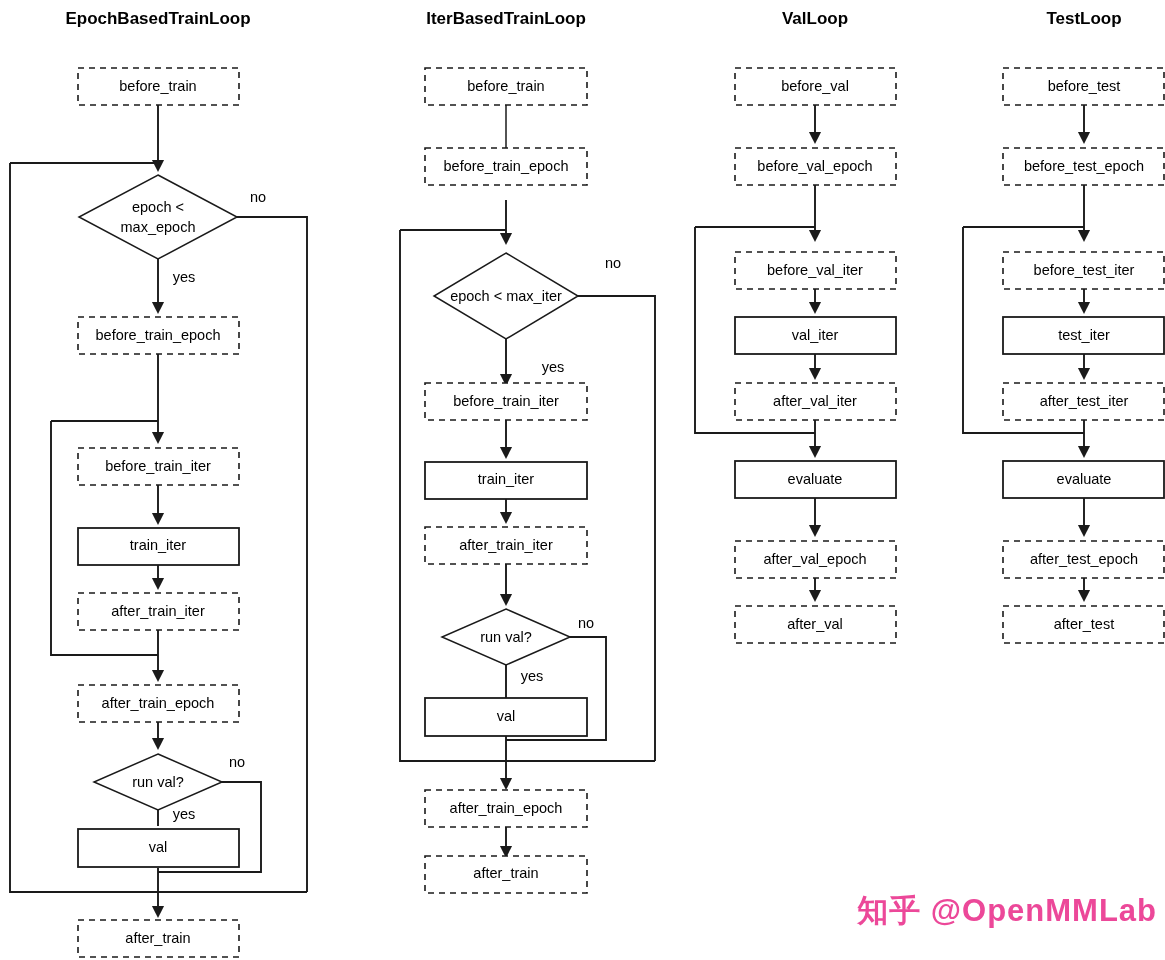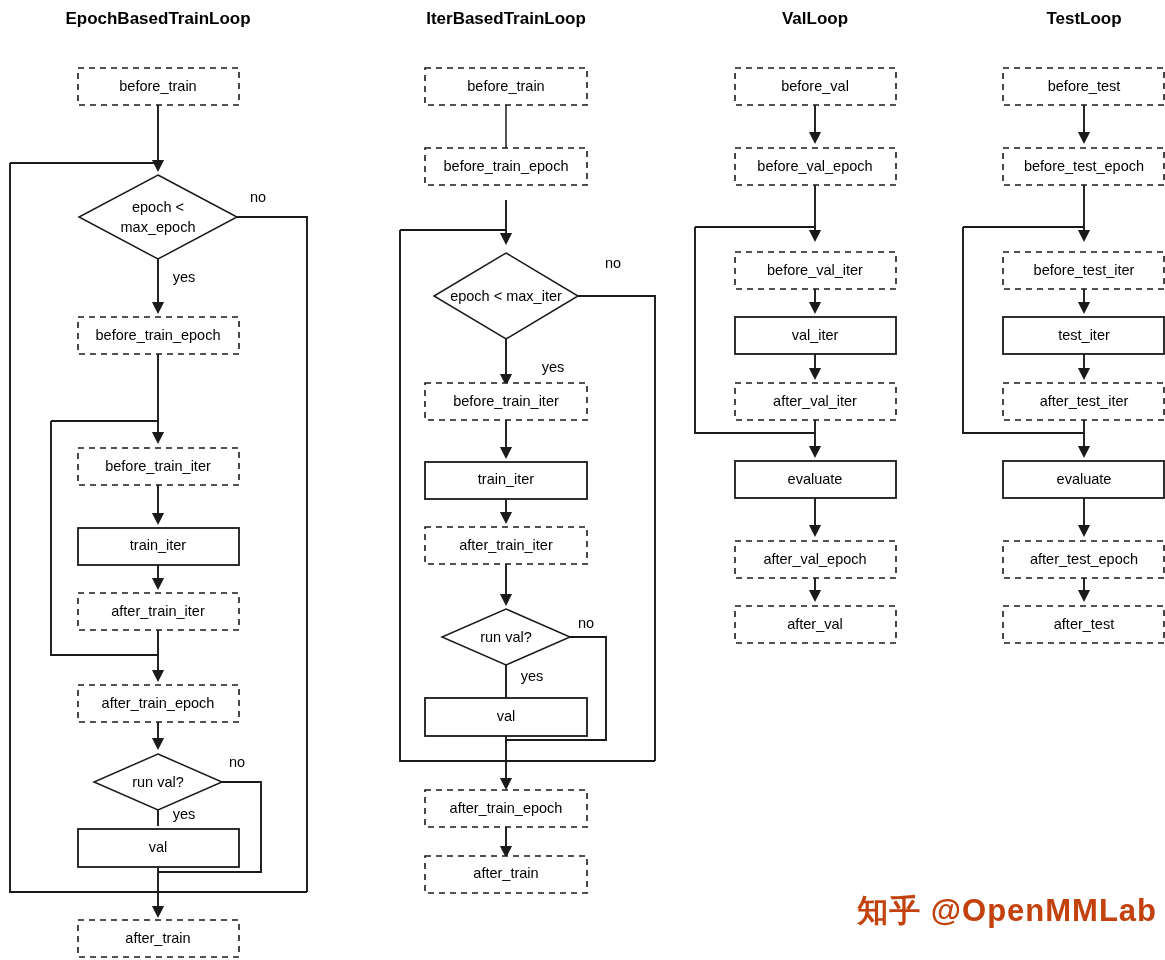--- a/index.html
+++ b/index.html
@@ -71,21 +71,21 @@
     stroke: #1a1a1a;
     stroke-width: 1.5;
   }
   .watermark {
     position: absolute;
     right: 8px;
     bottom: 28px;
     font-family: "Liberation Sans", sans-serif;
     font-size: 31px;
     font-weight: bold;
-    color: #c2410c;
+    color: #ec4899;
     letter-spacing: 1px;
     white-space: nowrap;
     user-select: none;
   }
 </style>
 </head>
 <body>
 
 <svg id="diagram" viewBox="0 0 1165 960" xmlns="http://www.w3.org/2000/svg">
   <defs>

